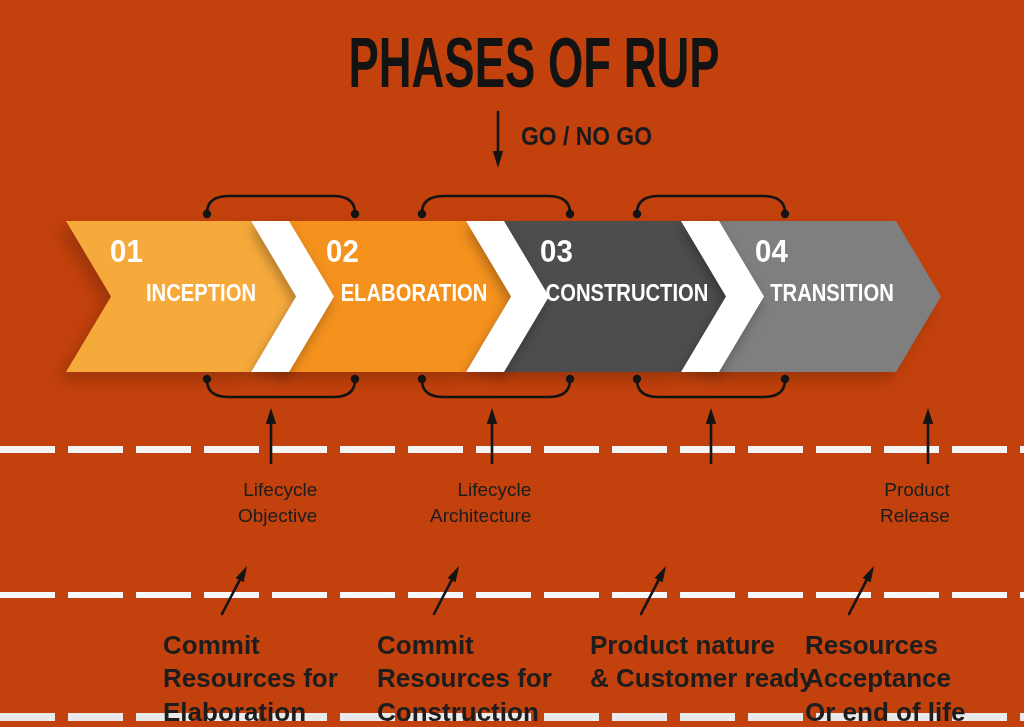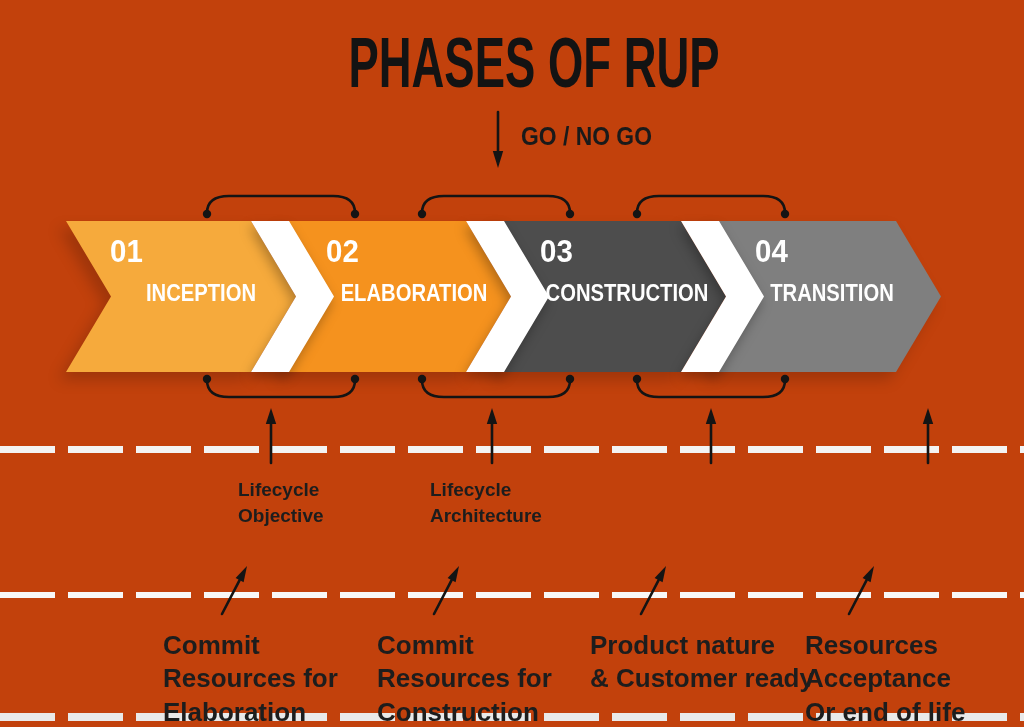--- a/index.html
+++ b/index.html
@@ -21,22 +21,23 @@
   .phase-num{
     top:236px;font-size:31px;line-height:1;font-weight:800;color:#ffffff;
     transform:scaleX(0.95);transform-origin:0 0;
   }
   .phase-name{
     top:282px;width:230px;text-align:center;
     font-size:23.5px;line-height:1;font-weight:800;color:#ffffff;
     transform:scaleX(0.86);transform-origin:50% 50%;white-space:nowrap;
   }
   .milestone{
-    top:477px;font-size:19px;line-height:1.38;font-weight:700;color:#1d1d1d;
+    top:477px;font-size:19px;line-height:1.38;font-weight:400;color:#1d1d1d;
     white-space:pre-line;
+    text-align:right;
   }
   .note{
     top:629px;font-size:26px;line-height:1.28;font-weight:700;color:#1d1d1d;
     white-space:pre-line;
   }
   .band{left:0;right:0;}
   .band1{top:446px;height:7px;background:repeating-linear-gradient(90deg,#f3f3f3 0 55px,transparent 55px 68px);}
   .band2{top:592px;height:6px;background:repeating-linear-gradient(90deg,#f8f8f8 0 55px,transparent 55px 68px);}
   .band3{top:713px;height:8px;background:repeating-linear-gradient(90deg,#e9e9e9 0 55px,transparent 55px 68px);}
   svg{position:absolute;left:0;top:0;}
@@ -138,20 +139,22 @@
 
   <div class="abs phase-name" style="left:86px;">INCEPTION</div>
   <div class="abs phase-name" style="left:299px;">ELABORATION</div>
   <div class="abs phase-name" style="left:512px;">CONSTRUCTION</div>
   <div class="abs phase-name" style="left:717px;">TRANSITION</div>
 
   <div class="abs milestone" style="left:238px;">Lifecycle
 Objective</div>
   <div class="abs milestone" style="left:430px;">Lifecycle
 Architecture</div>
+  <div class="abs milestone" style="left:880px;">Product
+Release</div>
 
   <div class="abs note" style="left:163px;">Commit
 Resources for
 Elaboration</div>
   <div class="abs note" style="left:377px;">Commit
 Resources for
 Construction</div>
   <div class="abs note" style="left:590px;">Product nature
 &amp; Customer ready</div>
   <div class="abs note" style="left:805px;">Resources

